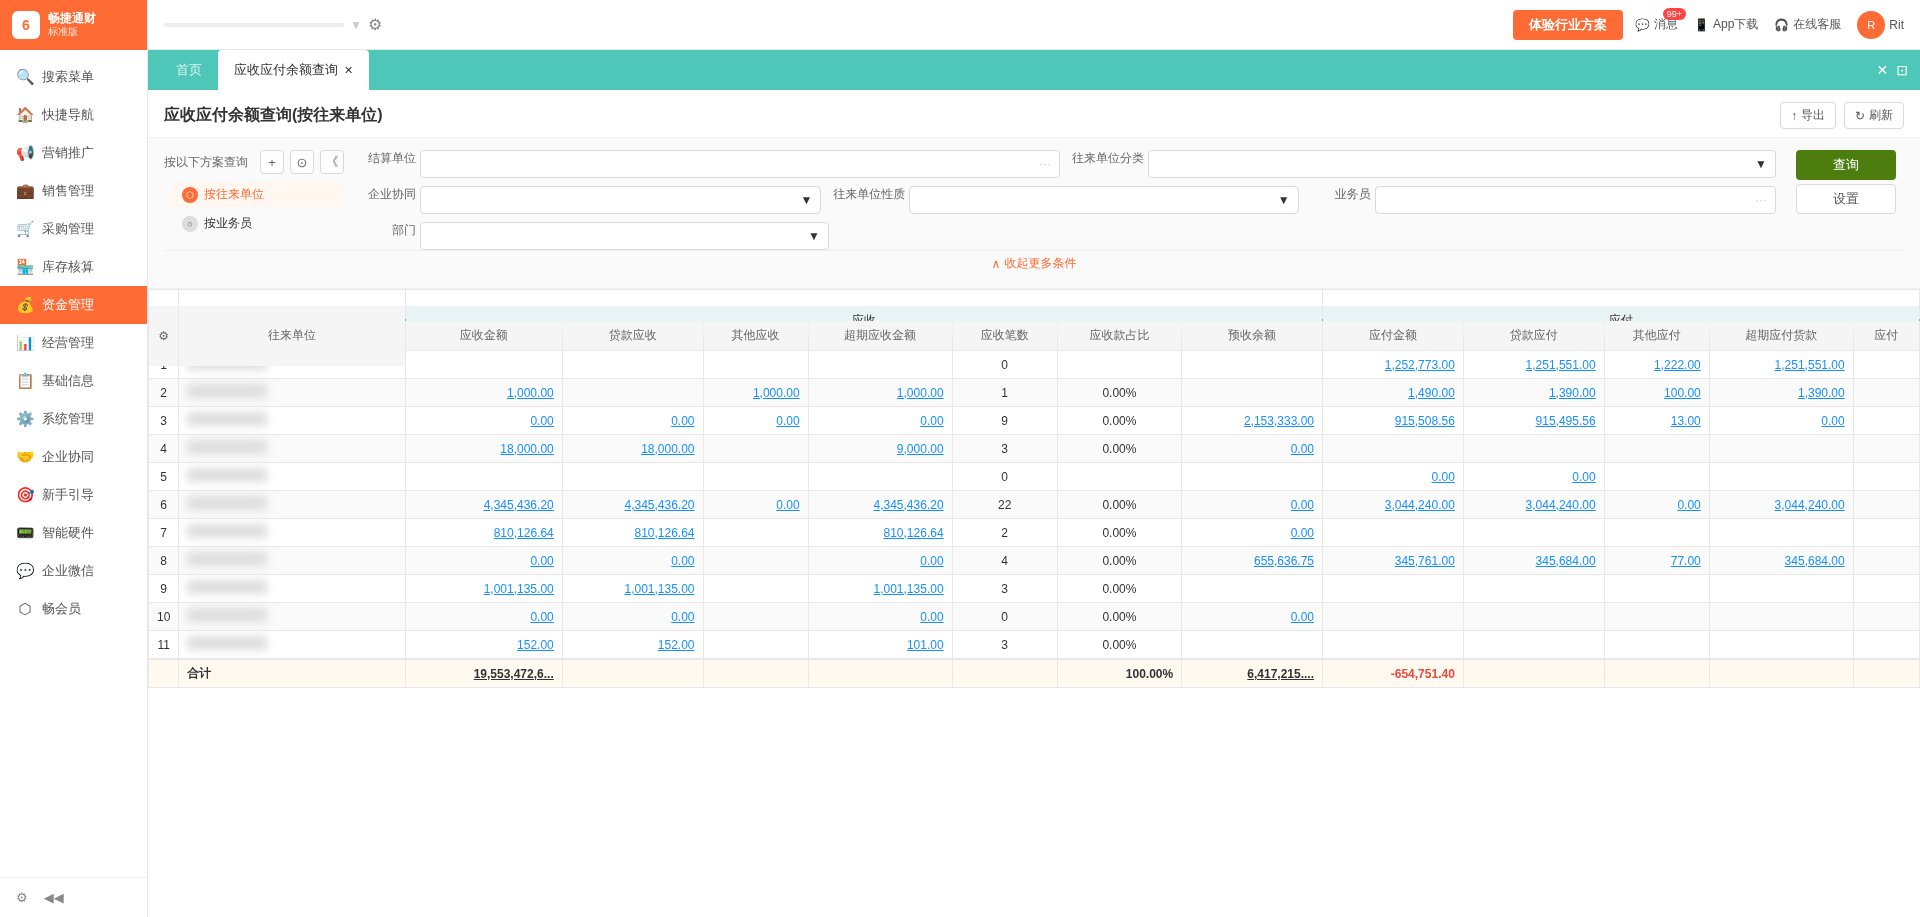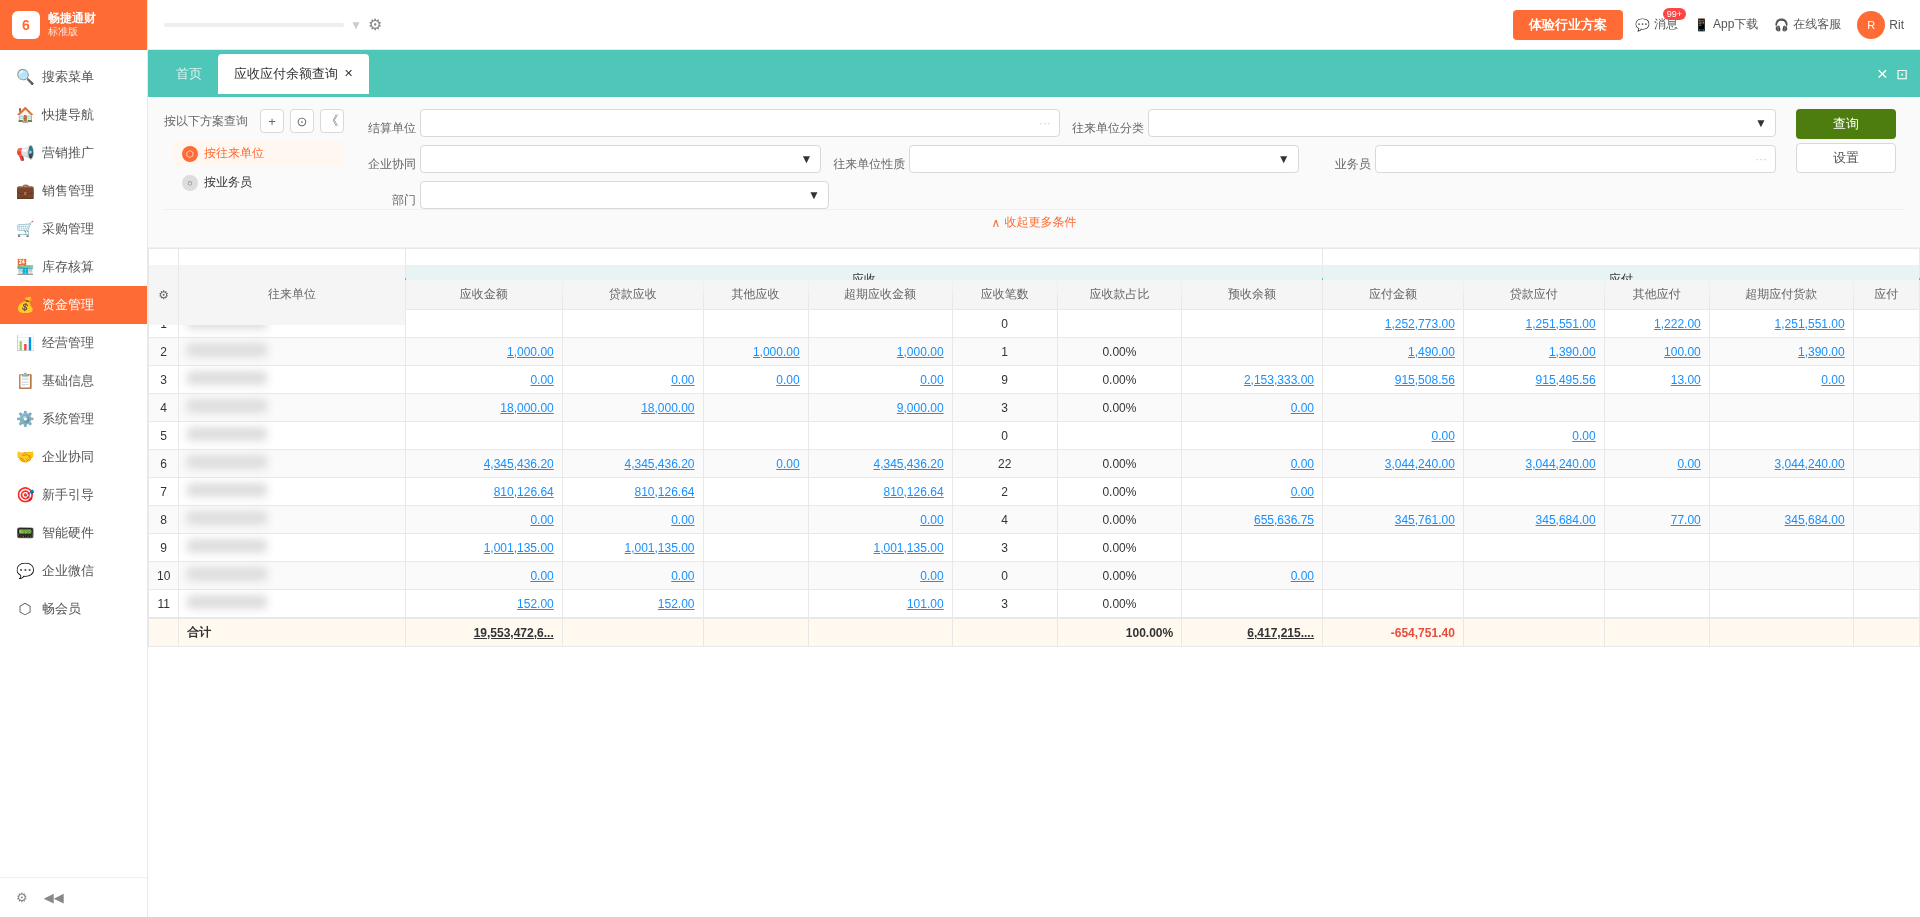--- a/index.html
+++ b/index.html
@@ -48,21 +48,21 @@
 
     
     .main-content {
       position: fixed; left: 148px; top: 50px; right: 0; bottom: 0;
       background: #f0f2f5; overflow: hidden; display: flex; flex-direction: column;
     }
 
     
     .tab-bar {
       background: #4ec6b8; display: flex; align-items: center; padding: 0 12px;
-      height: 47px; flex-shrink: 0;
+      height: 40px; flex-shrink: 0;
     }
     .tab-item {
       padding: 0 16px; height: 40px; display: flex; align-items: center; gap: 6px;
       cursor: pointer; font-size: 13px; color: rgba(255,255,255,0.8);
     }
     .tab-item.active { background: #fff; color: #333; border-radius: 4px 4px 0 0; }
     .tab-close { font-size: 11px; cursor: pointer; }
     .tab-expand { margin-left: auto; color: #fff; cursor: pointer; font-size: 14px; display: flex; gap: 8px; }
 
     
@@ -82,21 +82,21 @@
     .filter-row1 { display: flex; align-items: center; gap: 8px; margin-bottom: 8px; }
     .filter-label { color: #666; font-size: 12px; margin-right: 4px; }
     .filter-actions { display: flex; gap: 6px; }
     .filter-btn { width: 24px; height: 24px; border: 1px solid #d9d9d9; border-radius: 4px; display: flex; align-items: center; justify-content: center; cursor: pointer; background: #fff; color: #666; font-size: 13px; }
     .filter-options { display: flex; flex-direction: column; gap: 4px; margin-left: 8px; }
     .filter-option { display: flex; align-items: center; gap: 6px; padding: 4px 10px; border-radius: 4px; cursor: pointer; font-size: 12px; }
     .filter-option.active { background: #fff7f0; color: #ff6b35; }
     .filter-option-icon { width: 16px; height: 16px; border-radius: 50%; background: #ff6b35; display: flex; align-items: center; justify-content: center; color: #fff; font-size: 9px; }
     .filter-option-icon2 { width: 16px; height: 16px; border-radius: 50%; background: #ddd; display: flex; align-items: center; justify-content: center; color: #666; font-size: 9px; }
     .filter-fields-row { display: flex; align-items: center; gap: 12px; }
-    .filter-field { display: flex; align-items: flex-end; gap: 4px; flex: 1; }
+    .filter-field { display: flex; align-items: flex-start; gap: 4px; flex: 1; }
     .filter-field-label { color: #666; font-size: 12px; white-space: nowrap; min-width: 60px; text-align: right; }
     .filter-input {
       flex: 1; border: 1px solid #d9d9d9; border-radius: 4px; padding: 4px 8px;
       font-size: 12px; color: #333; background: #fff; cursor: pointer;
       display: flex; align-items: center; justify-content: space-between; min-height: 28px;
     }
     .filter-input-dots { color: #ccc; }
 
     .query-btns { display: flex; flex-direction: column; gap: 4px; padding: 0 8px; }
     .btn-query { background: #4d7c0f; color: #fff; border: none; border-radius: 4px; padding: 6px 20px; cursor: pointer; font-size: 13px; }
@@ -251,20 +251,33 @@
       <span class="tab-close">✕</span>
     </div>
     <div class="tab-expand">
       <span>✕</span>
       <span>⊡</span>
     </div>
   </div>
 
   <div class="page-area">
 
+    <div class="page-title-bar">
+      <span class="page-title">应收应付余额查询(按往来单位)</span>
+      <div class="page-actions">
+        <button class="btn-action">
+          <span>↑</span>
+          <span>导出</span>
+        </button>
+        <button class="btn-action">
+          <span>↻</span>
+          <span>刷新</span>
+        </button>
+      </div>
+    </div>
 
     <div class="filter-area">
       <div style="display:flex; gap:12px; align-items:flex-start;">
 
         <div style="display:flex; flex-direction:column; min-width:160px;">
           <div class="filter-row1">
             <span class="filter-label">按以下方案查询</span>
             <div class="filter-actions">
               <button class="filter-btn">+</button>
               <button class="filter-btn">⊙</button>

